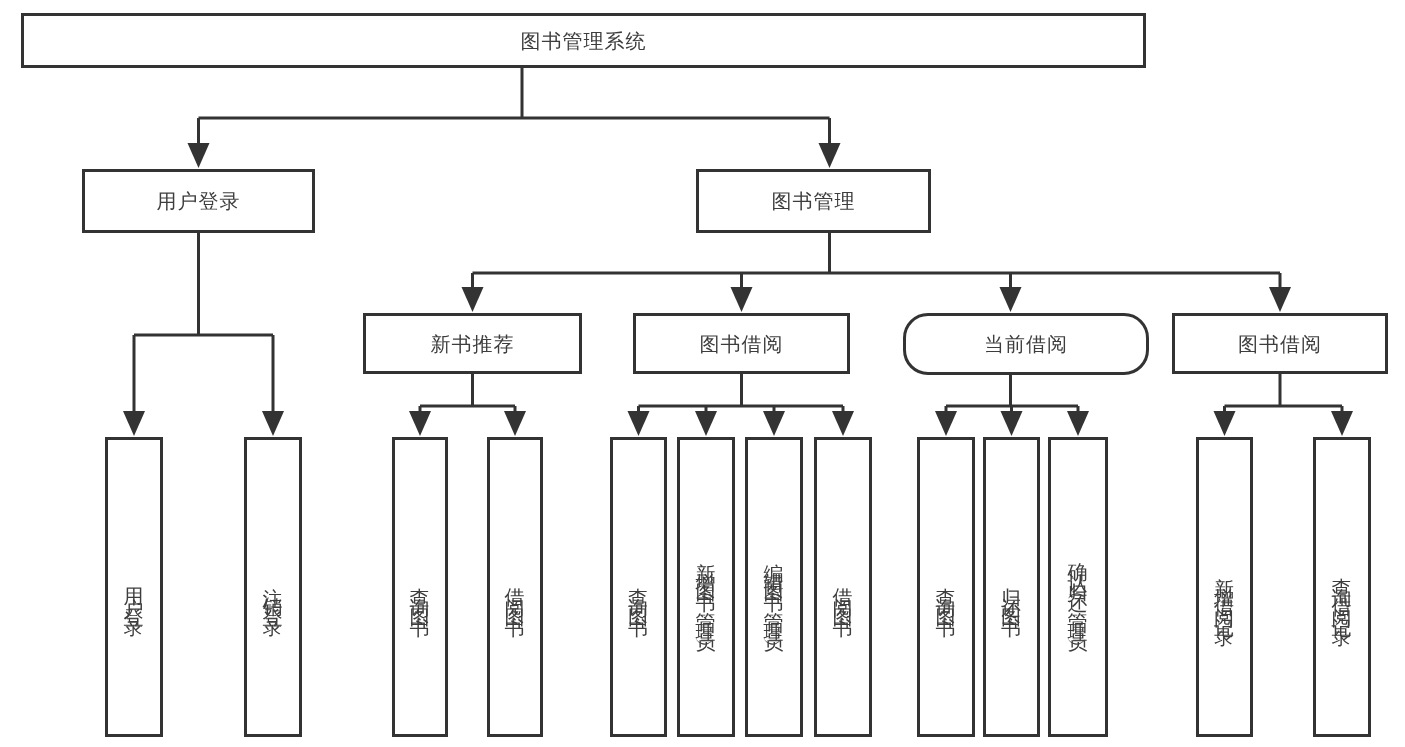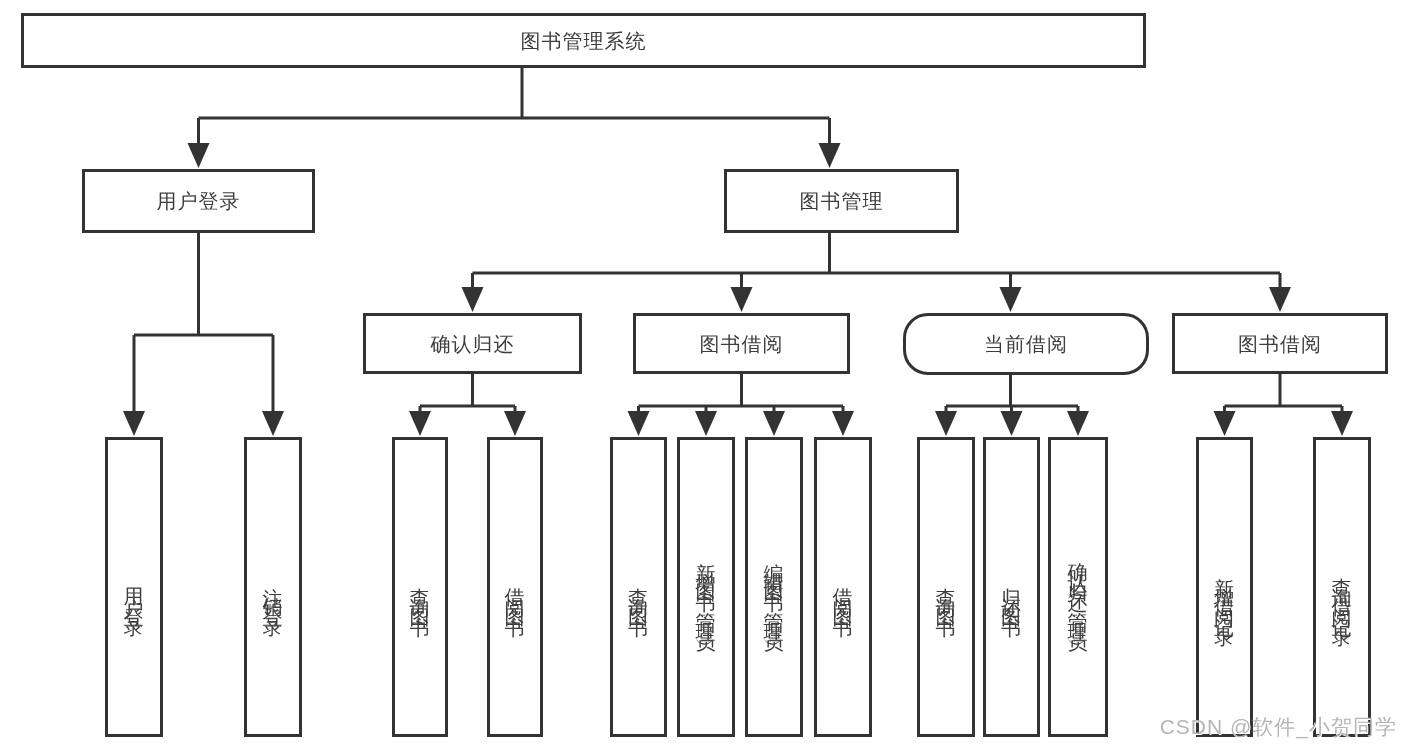--- a/index.html
+++ b/index.html
@@ -116,25 +116,25 @@
       <line x1="1342" y1="406" x2="1342" y2="421" stroke="#333333" stroke-width="3"></line>
       <polygon points="1331,411 1353,411 1342,436" fill="#333333"></polygon>
     </svg>
   <div id="nodes">
       <div class="node horizontal" style="left: 21px; top: 13px; width: 1125px; height: 55px;">
         <span class="lbl">图书管理系统</span>
       </div>
       <div class="node horizontal" style="left: 82px; top: 169px; width: 233px; height: 64px;">
         <span class="lbl">用户登录</span>
       </div>
-      <div class="node horizontal" style="left: 724px; top: 169px; width: 235px; height: 64px; justify-content: center;">
+      <div class="node horizontal" style="left: 696px; top: 169px; width: 235px; height: 64px; justify-content: center;">
         <span class="lbl">图书管理</span>
       </div>
       <div class="node horizontal" style="left: 363px; top: 313px; width: 219px; height: 61px;">
-        <span class="lbl">确认归还</span>
+        <span class="lbl">新书推荐</span>
       </div>
       <div class="node horizontal" style="left: 633px; top: 313px; width: 217px; height: 61px;">
         <span class="lbl">图书借阅</span>
       </div>
       <div class="node horizontal" style="left: 903px; top: 313px; width: 246px; height: 62px; border-radius: 25px;">
         <span class="lbl">当前借阅</span>
       </div>
       <div class="node horizontal" style="left: 1172px; top: 313px; width: 216px; height: 61px;">
         <span class="lbl">图书借阅</span>
       </div>
@@ -171,14 +171,13 @@
       <div class="node vertical" style="left: 1048px; top: 437px; width: 60px; height: 300px;">
         <span class="lbl">确认归还（管理员）</span>
       </div>
       <div class="node vertical" style="left: 1196px; top: 437px; width: 57px; height: 300px;">
         <span class="lbl">新增借阅记录</span>
       </div>
       <div class="node vertical" style="left: 1313px; top: 437px; width: 58px; height: 300px;">
         <span class="lbl">查询借阅记录</span>
       </div>
     </div>
-  <div class="watermark">CSDN @软件_小贺同学</div>
 </div>
 
 </body></html>

